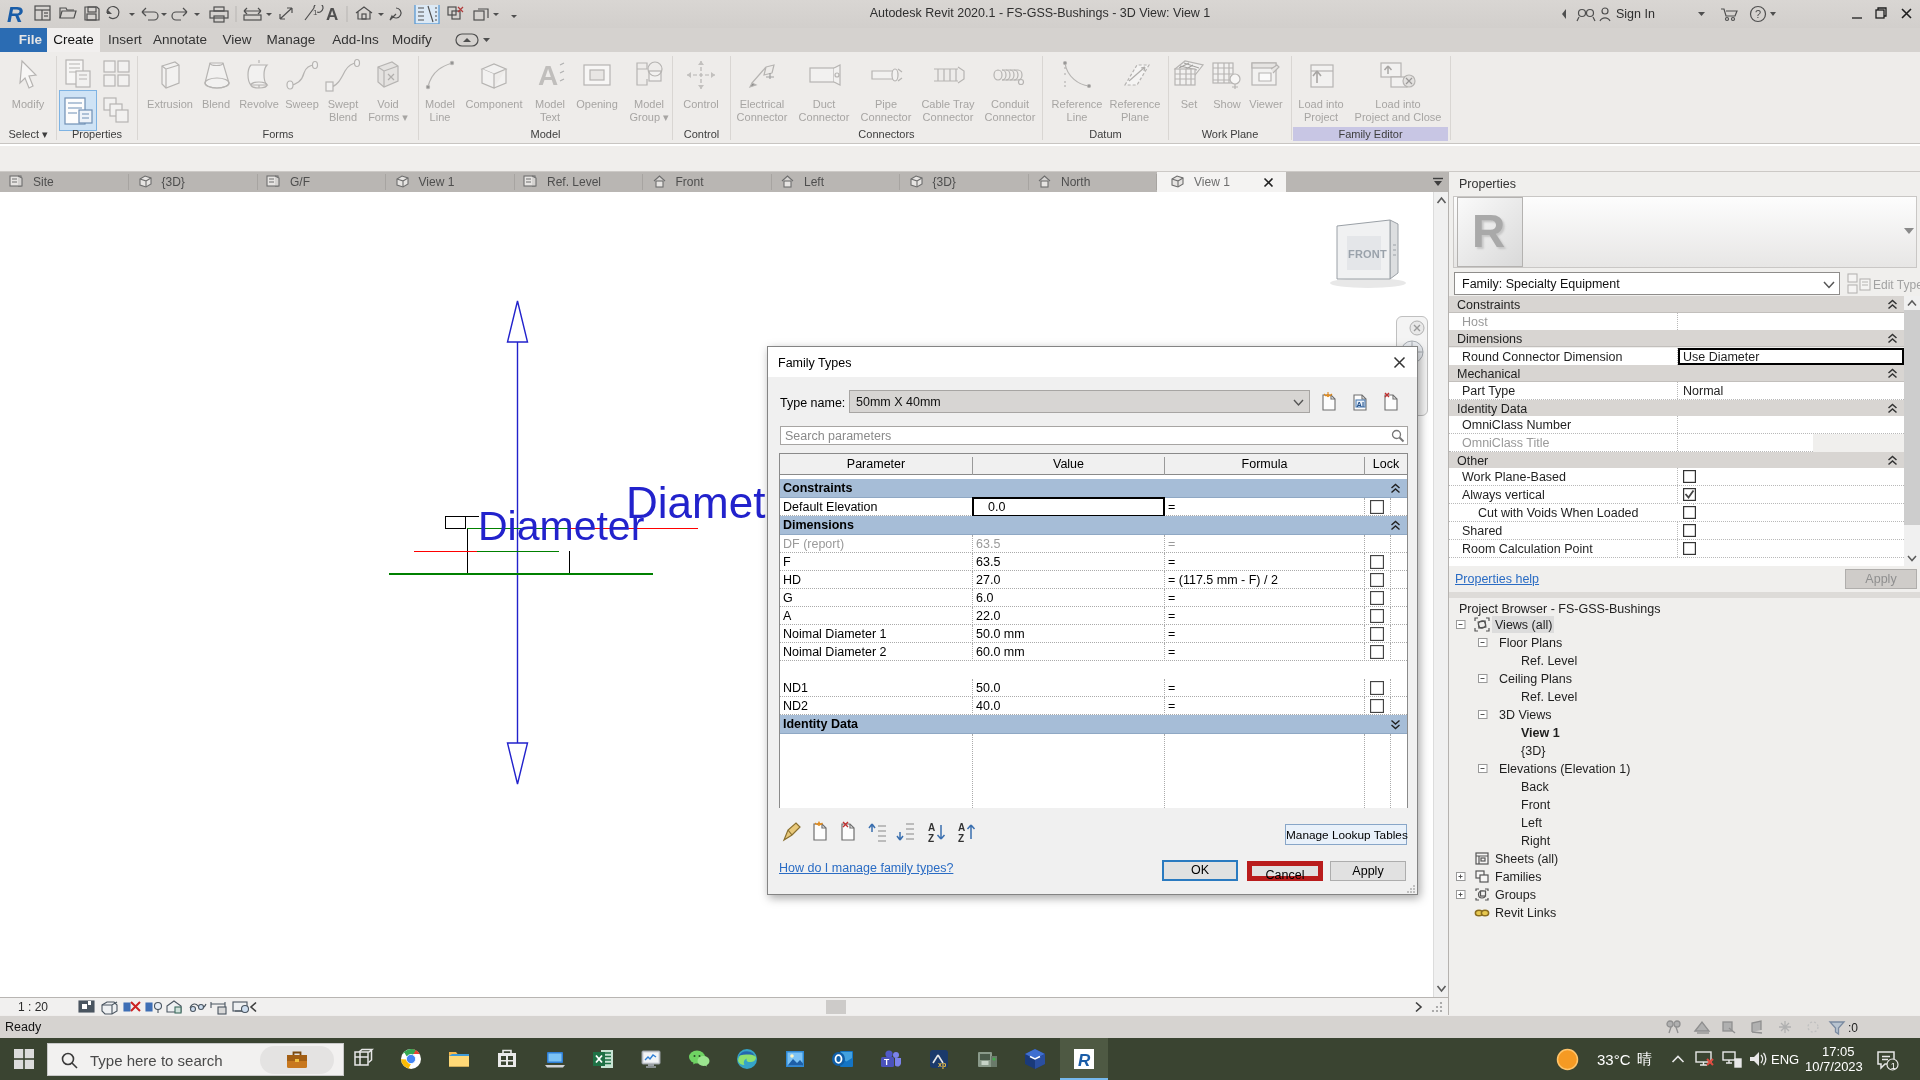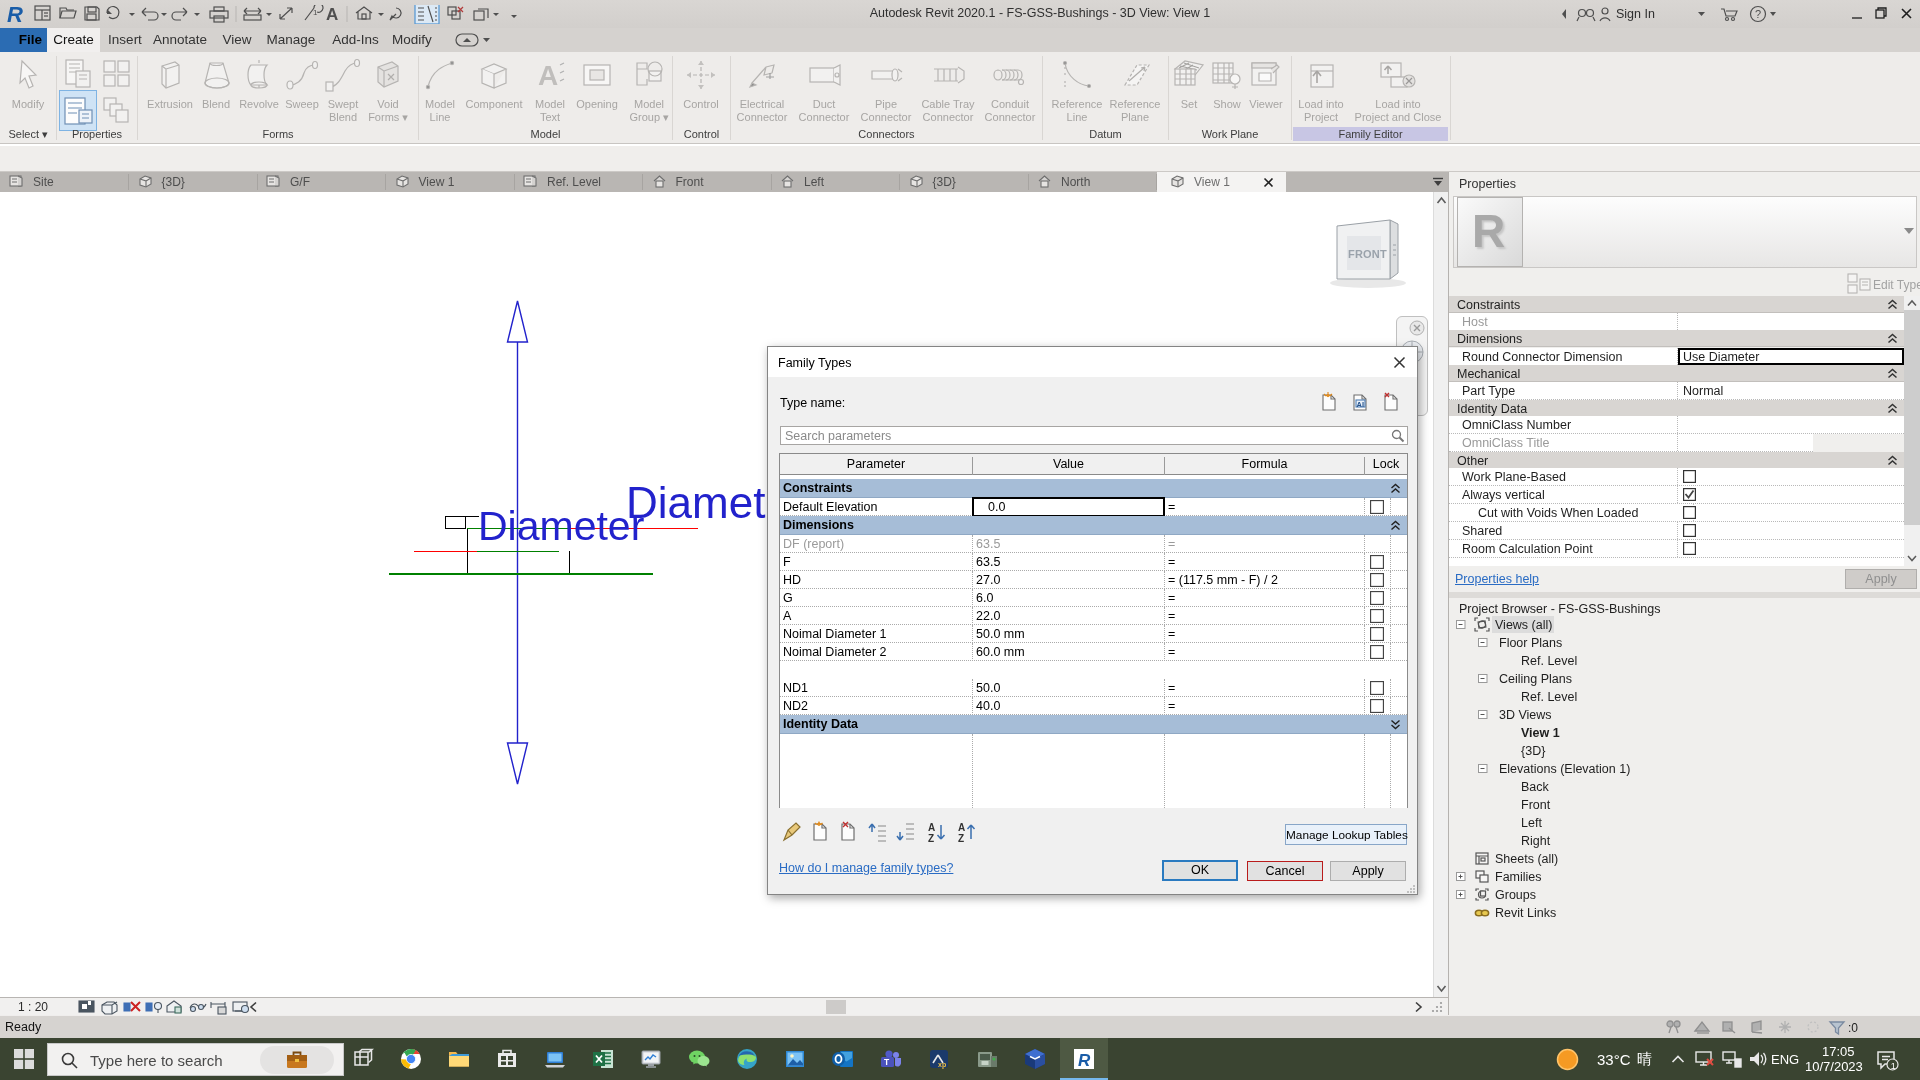--- a/index.html
+++ b/index.html
@@ -122,21 +122,21 @@
   <path d="M212 7 l3 4 l3 -4" fill="#4f4f4f" stroke="none"></path>
  </svg>
  <svg class="a" style="left:1850px;top:7px" width="66" height="14" viewBox="0 0 66 14" stroke="#1e1e1e" stroke-width="1.3" fill="none">
   <line x1="2" y1="11" x2="12" y2="11"></line>
   <rect x="26" y="3" width="8" height="8"></rect>
       <path d="M28 3 v-2 h8 v8 h-2"></path>
   <path d="M52 2 l9 9 M61 2 l-9 9" stroke-width="1.6"></path>
  </svg>
 </div>
 <div class="a" id="tabrow">
- <div class="rtab" style="left:0;width:61px;background:#2b6cb3;color:#000000;font-weight:bold">File</div>
+ <div class="rtab" style="left:0;width:61px;background:#2b6cb3;color:#e5e5e5;font-weight:bold">File</div>
  <div class="rtab" style="left:47px;width:53px;background:#f1efee;color:#111">Create</div>
  <div class="rtab" style="left:105px;width:40px">Insert</div>
  <div class="rtab" style="left:151px;width:58px">Annotate</div>
  <div class="rtab" style="left:220px;width:34px">View</div>
  <div class="rtab" style="left:266px;width:50px">Manage</div>
  <div class="rtab" style="left:331px;width:49px">Add-Ins</div>
  <div class="rtab" style="left:389px;width:46px">Modify</div>
  <svg class="a" style="left:455px;top:5px" width="36" height="14" viewBox="0 0 36 14" fill="none" stroke="#4f4f4f" stroke-width="1.2">
   <rect x="1" y="1" width="22" height="12" rx="6"></rect>
       <path d="M8 9 l4 -4 l4 4" fill="#4f4f4f" stroke="none"></path>
@@ -565,20 +565,26 @@
 </div>
 <div class="a" id="rpanel">
 <div class="a" style="left:10px;top:5px;font-size:12.5px;color:#333">Properties</div>
 <div class="a" style="left:4px;top:24px;width:464px;height:72px;background:linear-gradient(#fdfdfd,#e7e6e5);border:1px solid #c9c7c5"></div>
 <div class="a" style="left:8px;top:25px;width:66px;height:70px;background:linear-gradient(135deg,#fafafa,#d9d9d9);border:1px solid #b4b2b0;overflow:hidden">
 <div class="a" style="left:14px;top:6px;font-size:46px;font-weight:bold;color:#a9a9a9;text-shadow:2px 2px 2px #c6c6c6">R</div>
     </div>
 <svg class="a" style="left:454px;top:55px" width="12" height="8" viewBox="0 0 12 8">
       <path d="M1 1 l5 6 l5 -6 z" fill="#8a8a8a"></path>
     </svg>
+<div class="a" style="left:5px;top:100px;width:386px;height:23px;background:#fff;border:1px solid #8f8d8b">
+<div class="a" style="left:7px;top:4px;font-size:12.5px;color:#111">Family: Specialty Equipment</div>
+<svg class="a" style="left:368px;top:8px" width="12" height="8" viewBox="0 0 12 8">
+        <path d="M1 1 l5 5.5 l5 -5.5" fill="none" stroke="#555" stroke-width="1.5"></path>
+      </svg>
+    </div>
 <svg class="a" style="left:398px;top:101px" width="24" height="21" viewBox="0 0 24 21" fill="none" stroke="#b6b4b2" stroke-width="1.1">
 <rect x="1" y="1" width="9" height="8" fill="#f5f4f3"></rect>
       <rect x="1" y="12" width="9" height="8" fill="#f5f4f3"></rect>
       <rect x="13" y="6" width="10" height="11" fill="#f5f4f3"></rect>
       <path d="M15 9 h6 M15 12 h6"></path>
     </svg>
 <div class="a" style="left:424px;top:106px;font-size:12px;color:#a2a2a2;white-space:nowrap">Edit Type</div>
 <div class="a" style="left:0;top:124px;width:470px;height:270px;overflow:hidden">
       <div class="a" style="left:0;top:0px;width:455px;height:17px;background:#d8d5d2;border-bottom:1px solid #c2bfbc">
 <div class="a" style="left:8px;top:2px;font-size:12.5px;color:#1e1e1e">Constraints</div>
@@ -775,20 +781,26 @@
     </div>
 <div class="a" style="left:46px;top:734px;font-size:12.5px;color:#1e1e1e;white-space:nowrap">Revit Links</div>
 </div>
 <div class="a" id="dlg">
 <div class="a" style="left:0;top:0;width:649px;height:30px;background:#fff"></div>
 <div class="a" style="left:10px;top:9px;font-size:12.5px;color:#000">Family Types</div>
 <svg class="a" style="left:625px;top:9px" width="13" height="13" viewBox="0 0 13 13" stroke="#333" stroke-width="1.5">
       <path d="M1.5 1.5 l10 10 M11.5 1.5 l-10 10"></path>
     </svg>
 <div class="a" style="left:12px;top:49px;font-size:12.5px;color:#000">Type name:</div>
+<div class="a" style="left:81px;top:43px;width:461px;height:23px;background:#d7d5d3;border:1px solid #a7a5a3">
+<div class="a" style="left:6px;top:4px;font-size:12.5px;color:#111">50mm X 40mm</div>
+<svg class="a" style="left:443px;top:8px" width="11" height="8" viewBox="0 0 11 8">
+        <path d="M1 1 l4.5 5 l4.5 -5" fill="none" stroke="#555" stroke-width="1.4"></path>
+      </svg>
+    </div>
 <svg class="a" style="left:551px;top:44px" width="20" height="21" viewBox="0 0 20 21" fill="none" stroke="#6f6f6f" stroke-width="1.1">
 <path d="M4 4 h8 l4 4 v11 h-12 z" fill="#fdfdfd"></path>
       <path d="M12 4 v4 h4"></path>
       <path d="M5 3 l2 2 M9 1 v3 M13 3 l-2 2 M9 3.5 l1.5 1 l-1.5 1 l-1.5 -1 z" stroke="#e08818" fill="#f0b050"></path>
     </svg>
 <svg class="a" style="left:582px;top:44px" width="20" height="21" viewBox="0 0 20 21" fill="none" stroke="#6f6f6f" stroke-width="1.1">
 <path d="M4 4 h8 l4 4 v11 h-12 z" fill="#fdfdfd"></path>
       <path d="M12 4 v4 h4"></path>
       <rect x="6" y="9" width="9" height="7" fill="#e9f0f8" stroke="#4f7fb5"></rect>
       <text x="6.5" y="15.5" font-size="7.5" font-family="Liberation Sans" fill="#23528c" stroke="none" font-weight="bold">AI</text>
@@ -983,21 +995,21 @@
       </g>
 <g transform="translate(176,0)">
         <text x="0" y="10" font-size="10" font-weight="bold" fill="#333" stroke="none" font-family="Liberation Sans">A</text>
         <text x="0" y="21" font-size="10" font-weight="bold" fill="#333" stroke="none" font-family="Liberation Sans">Z</text>
         <path d="M13 18 V4 M13 4 l-3.5 4 M13 4 l3.5 4" stroke="#3a6faf" stroke-width="1.5"></path>
       </g>
 </svg>
 <div class="a" style="left:517px;top:477px;width:122px;height:21px;background:#e9f1fa;border:1px solid #88a6c8;text-align:center;line-height:20px;font-size:11.8px;white-space:nowrap;color:#000">Manage Lookup Tables</div>
 <div class="a" style="left:11px;top:514px;font-size:12.5px;color:#2a6cc4;text-decoration:underline">How do I manage family types?</div>
 <div class="a" style="left:394px;top:513px;width:76px;height:21px;background:#e1e1e1;border:2px solid #2a7ac0;text-align:center;line-height:17px;font-size:12.5px;color:#000">OK</div>
-<div class="a" style="left:479px;top:514px;width:76px;height:20px;background:#e1e1e1;border:1px solid #b91c1c;text-align:center;line-height:18px;font-size:12.5px;color:#000">Cancel</div>
+<div class="a" style="left:479px;top:514px;width:76px;height:20px;background:#e1e1e1;border:5px solid #b91c1c;text-align:center;line-height:18px;font-size:12.5px;color:#000">Cancel</div>
 <div class="a" style="left:562px;top:514px;width:76px;height:20px;background:#e1e1e1;border:1px solid #adadad;text-align:center;line-height:18px;font-size:12.5px;color:#000">Apply</div>
 <svg class="a" style="left:638px;top:537px" width="10" height="10" viewBox="0 0 10 10" fill="#b0b0b0">
       <circle cx="8" cy="2" r="1"></circle>
       <circle cx="5" cy="5" r="1"></circle>
       <circle cx="8" cy="5" r="1"></circle>
       <circle cx="2" cy="8" r="1"></circle>
       <circle cx="5" cy="8" r="1"></circle>
       <circle cx="8" cy="8" r="1"></circle>
     </svg>
 </div>

